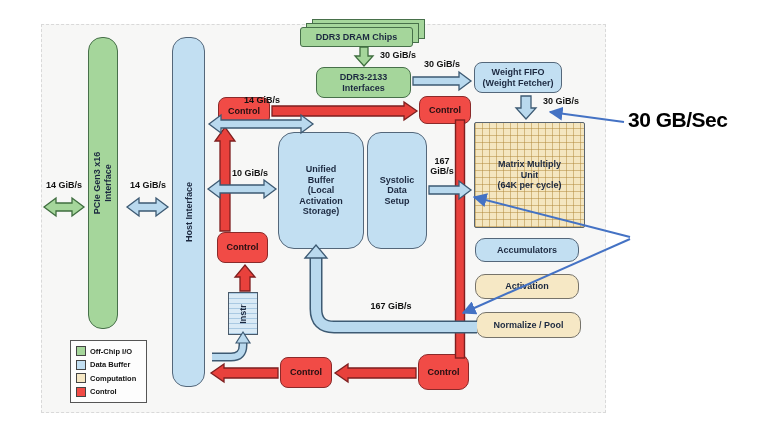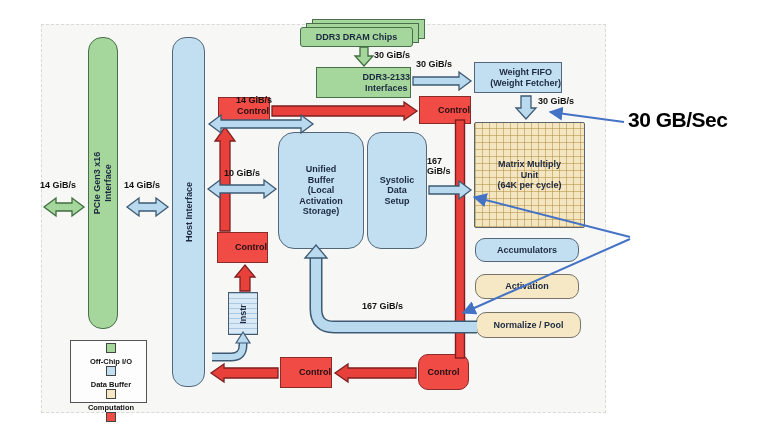--- a/index.html
+++ b/index.html
@@ -7,36 +7,36 @@
          font-family:"Liberation Sans",sans-serif;}
   #chip-region{position:absolute;left:41px;top:24px;width:563px;height:387px;
          background:#f7f7f6;border:1px dashed #d9d9d9;z-index:0;}
   .box{position:absolute;z-index:2;display:flex;align-items:center;justify-content:center;
        text-align:center;font-weight:bold;font-size:9px;line-height:1.18;color:#1c2940;
        border:1.6px solid #5a6570;box-sizing:border-box;}
   .green{background:#a5d69b;border-color:#47704a;}
   .blue{background:#c2dff2;border-color:#54677a;}
   .tan{background:#f6e8c5;border-color:#76736a;}
   .red{background:#f14b46;border-color:#8a2a2a;color:#230f12;}
-  .r6{border-radius:10px;} .r8{border-radius:0;justify-content:flex-end;} .r10{border-radius:10px;}
+  .r6{border-radius:10px;} .r8{border-radius:8px;} .r10{border-radius:10px;}
   .r14{border-radius:14px;} .r16{border-radius:16px;}
   .vwrap{position:absolute;left:50%;top:50%;transform:translate(-50%,-50%) rotate(-90deg);
          white-space:nowrap;text-align:center;}
   .bw{position:absolute;z-index:4;font-weight:bold;font-size:9px;color:#111;
-      text-align:left;line-height:1.1;}
+      text-align:center;line-height:1.1;}
   .note{position:absolute;z-index:6;font-weight:bold;color:#000;font-size:21px;
         letter-spacing:-0.5px;white-space:nowrap;}
   #mmu{background-color:#f4e6c0;
        background-image:repeating-linear-gradient(0deg,rgba(176,136,58,.5) 0 1px,transparent 1px 7px),
                         repeating-linear-gradient(90deg,rgba(176,136,58,.5) 0 1px,transparent 1px 7px);}
   #instr{background:repeating-linear-gradient(180deg,#a9c9e2 0 1px,#d9eaf6 1px 5px);}
   #legend{position:absolute;left:70px;top:340px;width:77px;height:63px;background:#fdfdfd;
           border:1.4px solid #555;z-index:2;display:flex;flex-direction:column;
           justify-content:space-evenly;padding:2px 0;box-sizing:border-box;}
-  .lrow{display:flex;align-items:center;gap:4px;padding-left:5px;flex-direction:column;}
+  .lrow{display:flex;align-items:center;gap:4px;padding-left:5px;}
   .swatch{width:10px;height:10px;border:1px solid #444;box-sizing:border-box;flex:0 0 auto;}
   .llabel{font-size:7.5px;font-weight:bold;color:#111;}
   svg.layer{position:absolute;left:0;top:0;z-index:3;pointer-events:none;}
   .stack{position:absolute;box-sizing:border-box;border:1.6px solid #47704a;background:#a5d69b;}
 </style>
 </head>
 <body>
 
 <div id="stage">
 

